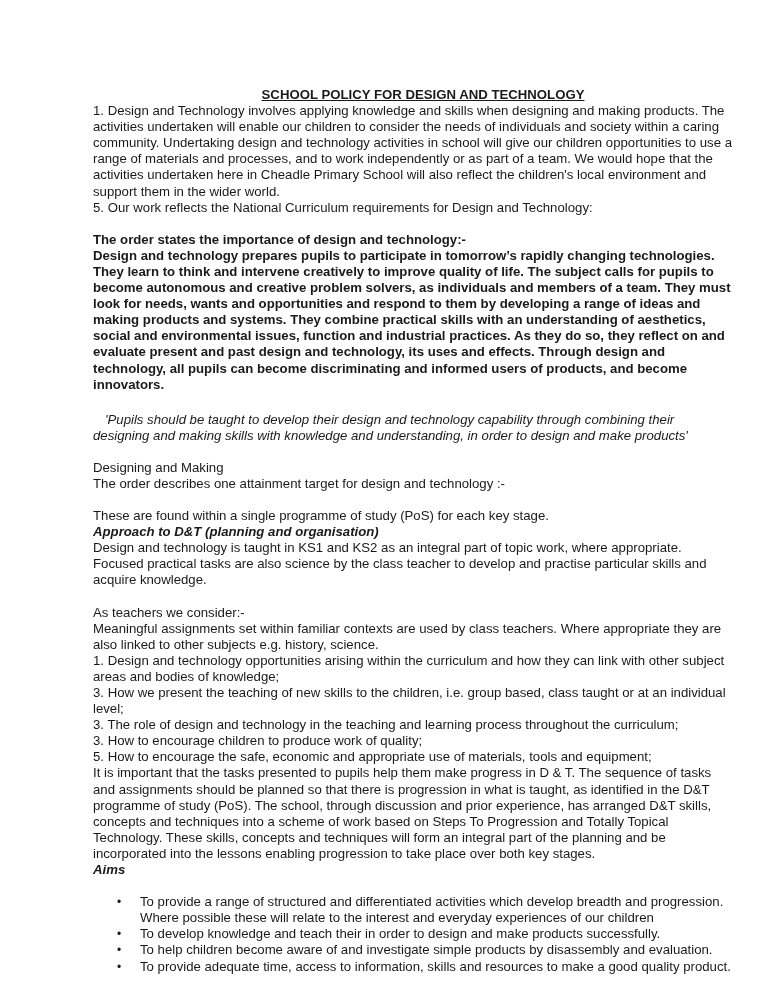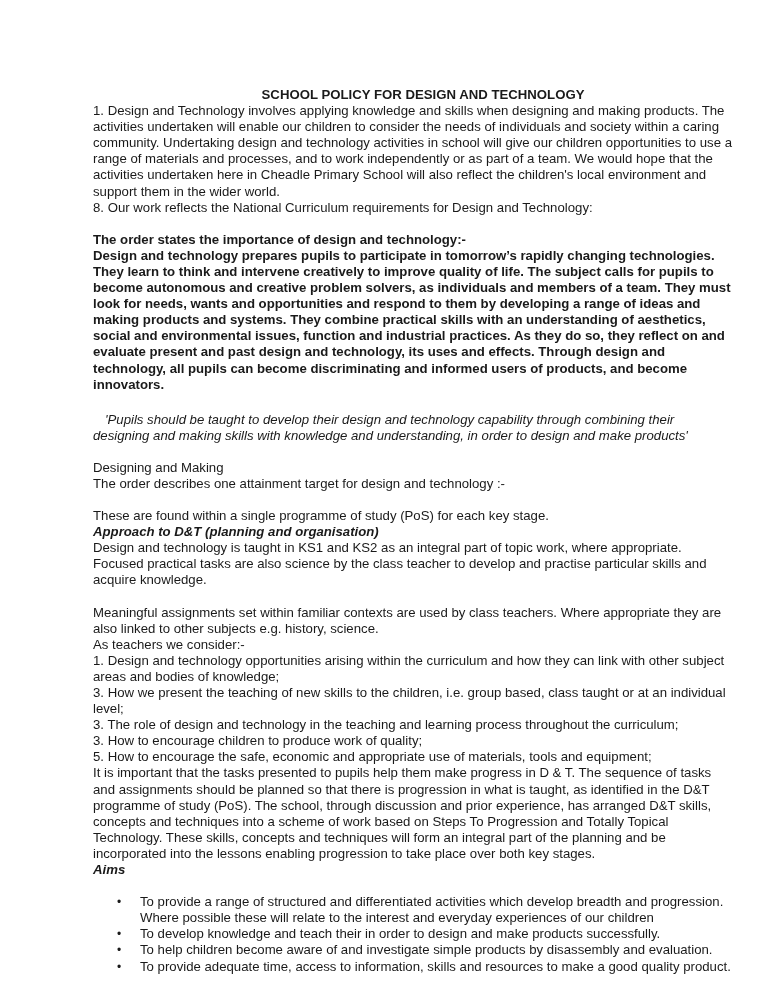--- a/index.html
+++ b/index.html
@@ -21,20 +21,21 @@
       position: absolute;
       left: 93px;
       top: 87px;
       width: 640px;
     }
     .title {
       text-align: center;
       font-weight: bold;
       margin: 0;
       padding-left: 20px;
+      text-decoration: underline;
     }
     p {
       margin: 0;
     }
     .bold {
       font-weight: bold;
     }
     .gap {
       height: 16px;
     }
@@ -65,21 +66,21 @@
     }
   </style>
 </head>
 <body>
 
 <div class="page">
 
   <h1 class="title" style="font-size:13.2px;line-height:16.1px;">SCHOOL POLICY FOR DESIGN AND TECHNOLOGY</h1>
 
   <p>1. Design and Technology involves applying knowledge and skills when designing and making products. The activities undertaken will enable our children to consider the needs of individuals and society within a caring community. Undertaking design and technology activities in school will give our children opportunities to use a range of materials and processes, and to work independently or as part of a team. We would hope that the activities undertaken here in Cheadle Primary School will also reflect the children's local environment and support them in the wider world.</p>
-  <p>8. Our work reflects the National Curriculum requirements for Design and Technology:</p>
+  <p>5. Our work reflects the National Curriculum requirements for Design and Technology:</p>
 
   <div class="gap"></div>
 
   <p class="bold">The order states the importance of design and technology:-</p>
   <p class="bold">Design and technology prepares pupils to participate in tomorrow’s rapidly changing technologies. They learn to think and intervene creatively to improve quality of life. The subject calls for pupils to become autonomous and creative problem solvers, as individuals and members of a team. They must look for needs, wants and opportunities and respond to them by developing a range of ideas and making products and systems. They combine practical skills with an understanding of aesthetics, social and environmental issues, function and industrial practices. As they do so, they reflect on and evaluate present and past design and technology, its uses and effects. Through design and technology, all pupils can become discriminating and informed users of products, and become innovators.</p>
 
   <div class="gap"></div>
 
   <p class="quote">'Pupils should be taught to develop their design and technology capability through combining their designing and making skills with knowledge and understanding, in order to design and make products'</p>
 
@@ -89,22 +90,22 @@
   <p>The order describes one attainment target for design and technology :-</p>
 
   <div class="gap"></div>
 
   <p>These are found within a single programme of study (PoS) for each key stage.</p>
   <p class="heading">Approach to D&amp;T (planning and organisation)</p>
   <p>Design and technology is taught in KS1 and KS2 as an integral part of topic work, where appropriate. Focused practical tasks are also science by the class teacher to develop and practise particular skills and acquire knowledge.</p>
 
   <div class="gap"></div>
 
+  <p>As teachers we consider:-</p>
   <p>Meaningful assignments set within familiar contexts are used by class teachers. Where appropriate they are also linked to other subjects e.g. history, science.</p>
-  <p>As teachers we consider:-</p>
   <p>1. Design and technology opportunities arising within the curriculum and how they can link with other subject areas and bodies of knowledge;</p>
   <p>3. How we present the teaching of new skills to the children, i.e. group based, class taught or at an individual level;</p>
   <p>3. The role of design and technology in the teaching and learning process throughout the curriculum;</p>
   <p>3. How to encourage children to produce work of quality;</p>
   <p>5. How to encourage the safe, economic and appropriate use of materials, tools and equipment;</p>
   <p>It is important that the tasks presented to pupils help them make progress in D &amp; T. The sequence of tasks and assignments should be planned so that there is progression in what is taught, as identified in the D&amp;T programme of study (PoS). The school, through discussion and prior experience, has arranged D&amp;T skills, concepts and techniques into a scheme of work based on Steps To Progression and Totally Topical Technology. These skills, concepts and techniques will form an integral part of the planning and be incorporated into the lessons enabling progression to take place over both key stages.</p>
 
   <p class="heading">Aims</p>
 
   <ul class="aims">

